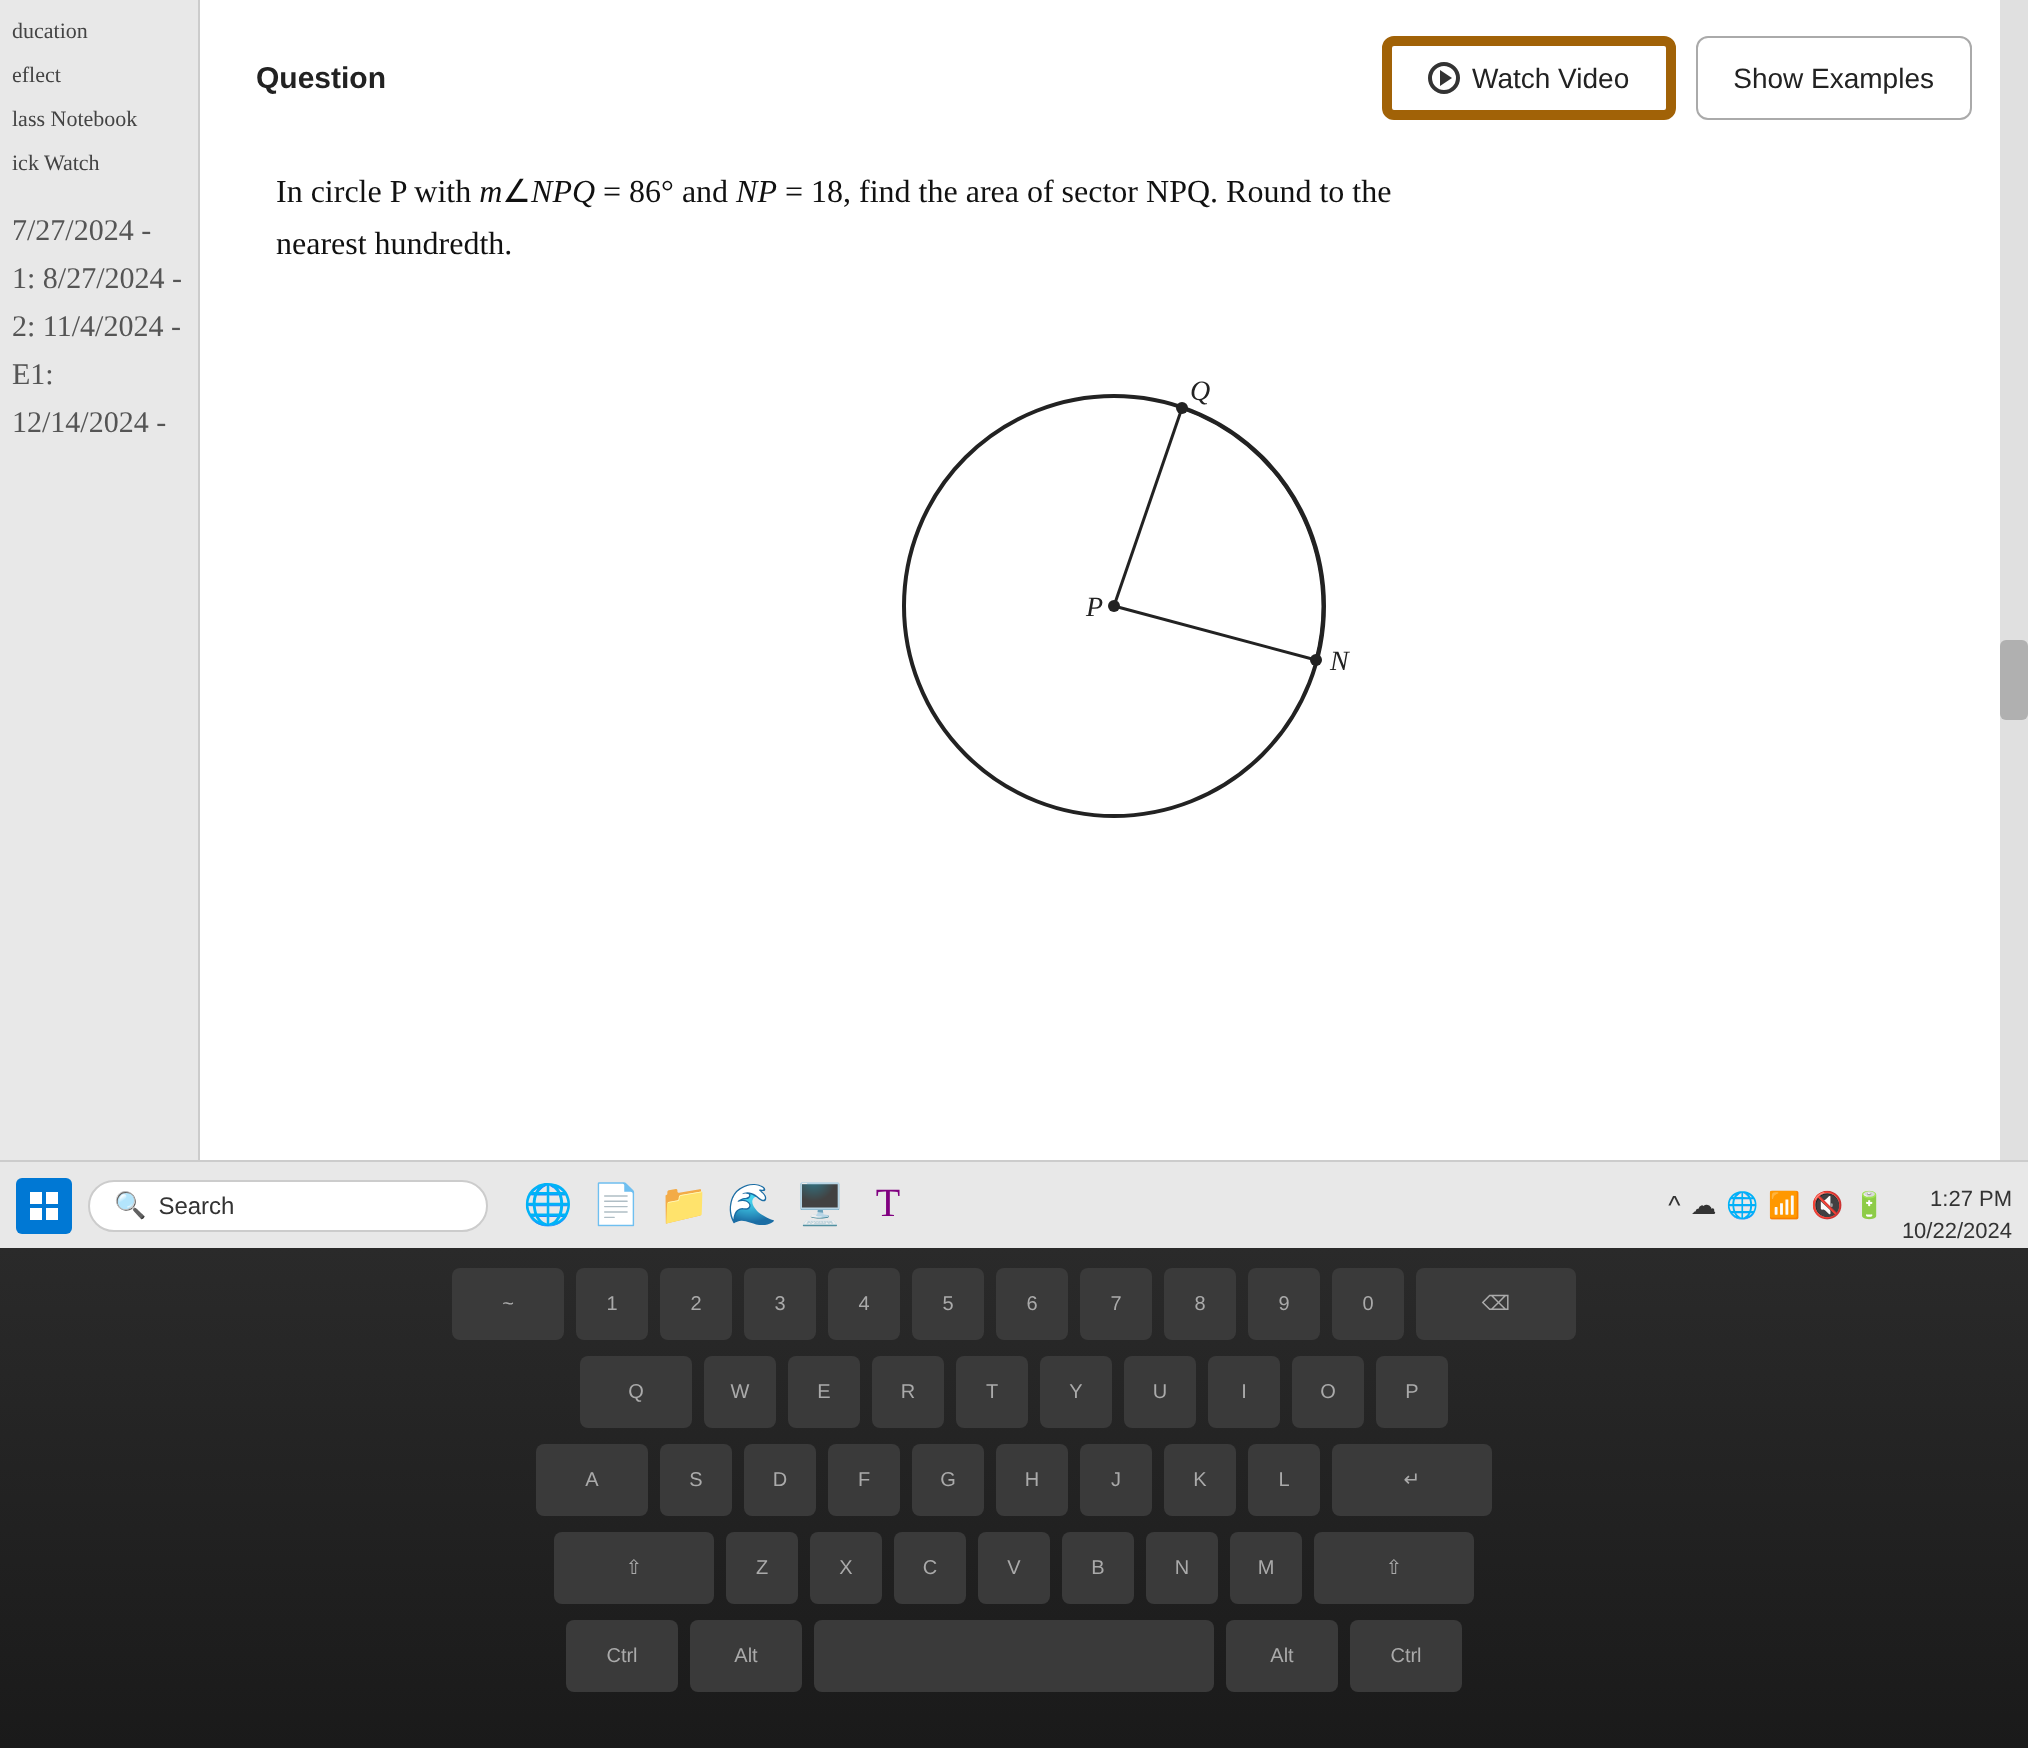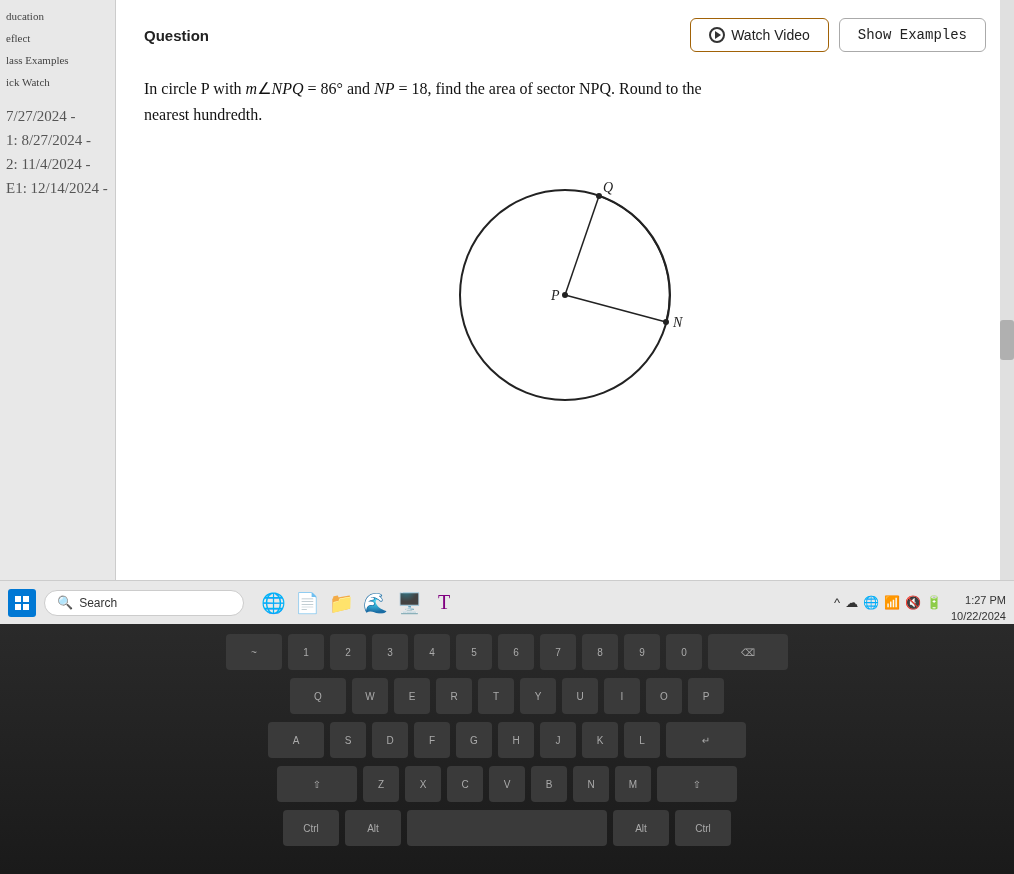--- a/index.html
+++ b/index.html
@@ -18,21 +18,21 @@
       top: 0;
       left: 0;
       width: 1014px;
       height: 590px;
       background: #f0f0f0;
       display: flex;
     }
 
     
     .sidebar {
-      width: 116px;
+      width: 100px;
       background: #e8e8e8;
       border-right: 1px solid #ccc;
       padding: 10px 6px;
       font-size: 11px;
       color: #333;
     }
     .sidebar-item {
       margin-bottom: 10px;
       font-size: 11px;
       color: #444;
@@ -68,35 +68,35 @@
     }
     .header-buttons {
       display: flex;
       gap: 10px;
     }
     .btn-watch-video {
       display: flex;
       align-items: center;
       gap: 6px;
       padding: 8px 18px;
-      border: 1px solid #a16207;
+      border: 5px solid #a16207;
       border-radius: 6px;
       background: #fff;
       font-size: 14px;
       font-family: Arial, sans-serif;
       color: #222;
       cursor: pointer;
     }
     .btn-show-examples {
       padding: 8px 18px;
       border: 1px solid #aaa;
       border-radius: 6px;
       background: #fff;
       font-size: 14px;
-      font-family: Liberation Mono, monospace;
+      font-family: Liberation Sans, sans-serif;
       color: #222;
       cursor: pointer;
     }
     .play-icon {
       width: 16px;
       height: 16px;
       border: 2px solid #333;
       border-radius: 50%;
       display: inline-flex;
       align-items: center;
@@ -113,20 +113,21 @@
     }
 
     
     .question-text {
       font-size: 16px;
       color: #111;
       line-height: 1.6;
       font-family: 'Georgia', serif;
       margin-bottom: 20px;
       max-width: 820px;
+      margin-left: 10px;
     }
 
     
     .diagram-area {
       display: flex;
       justify-content: center;
       align-items: center;
       margin-top: 10px;
     }
 
@@ -280,21 +281,21 @@
 <div class="screen">
 
   <div class="sidebar">
     <div class="sidebar-item">
       <span>ducation</span>
     </div>
     <div class="sidebar-item">
       <span>eflect</span>
     </div>
     <div class="sidebar-item">
-      <span>lass Examples</span>
+      <span>lass Notebook</span>
     </div>
     <div class="sidebar-item">
       <span>ick Watch</span>
     </div>
     <div class="sidebar-dates">
       <div>7/27/2024 -</div>
       <div>1: 8/27/2024 -</div>
       <div>2: 11/4/2024 -</div>
       <div>E1: 12/14/2024 -</div>
     </div>

